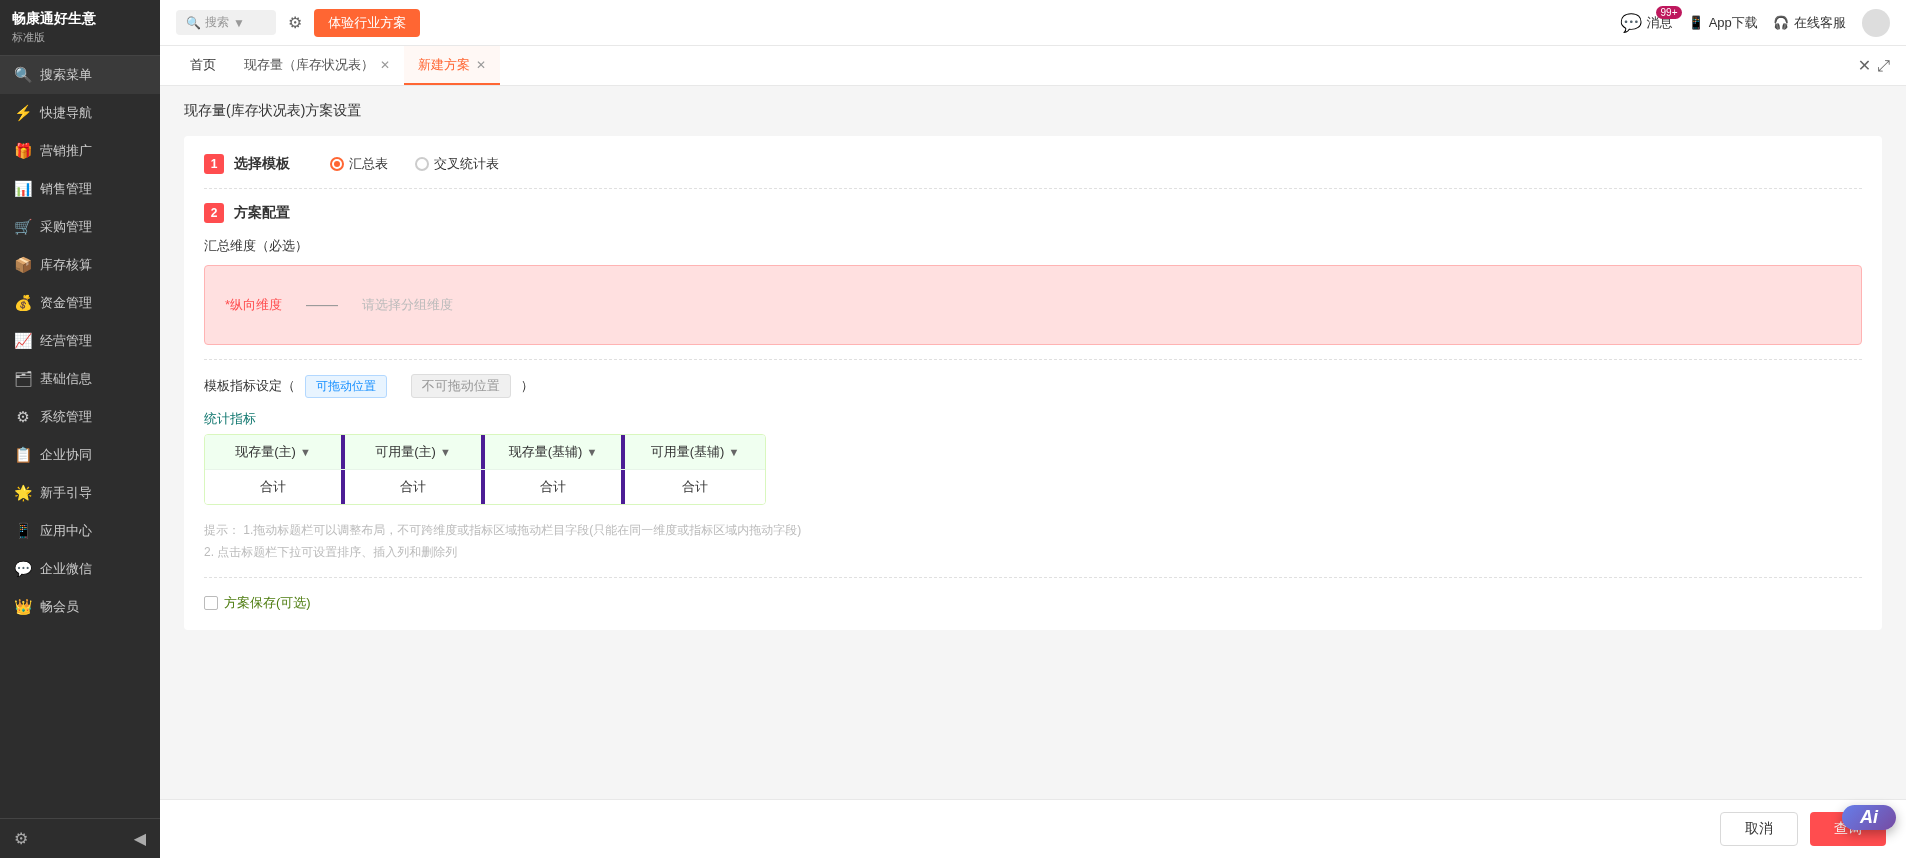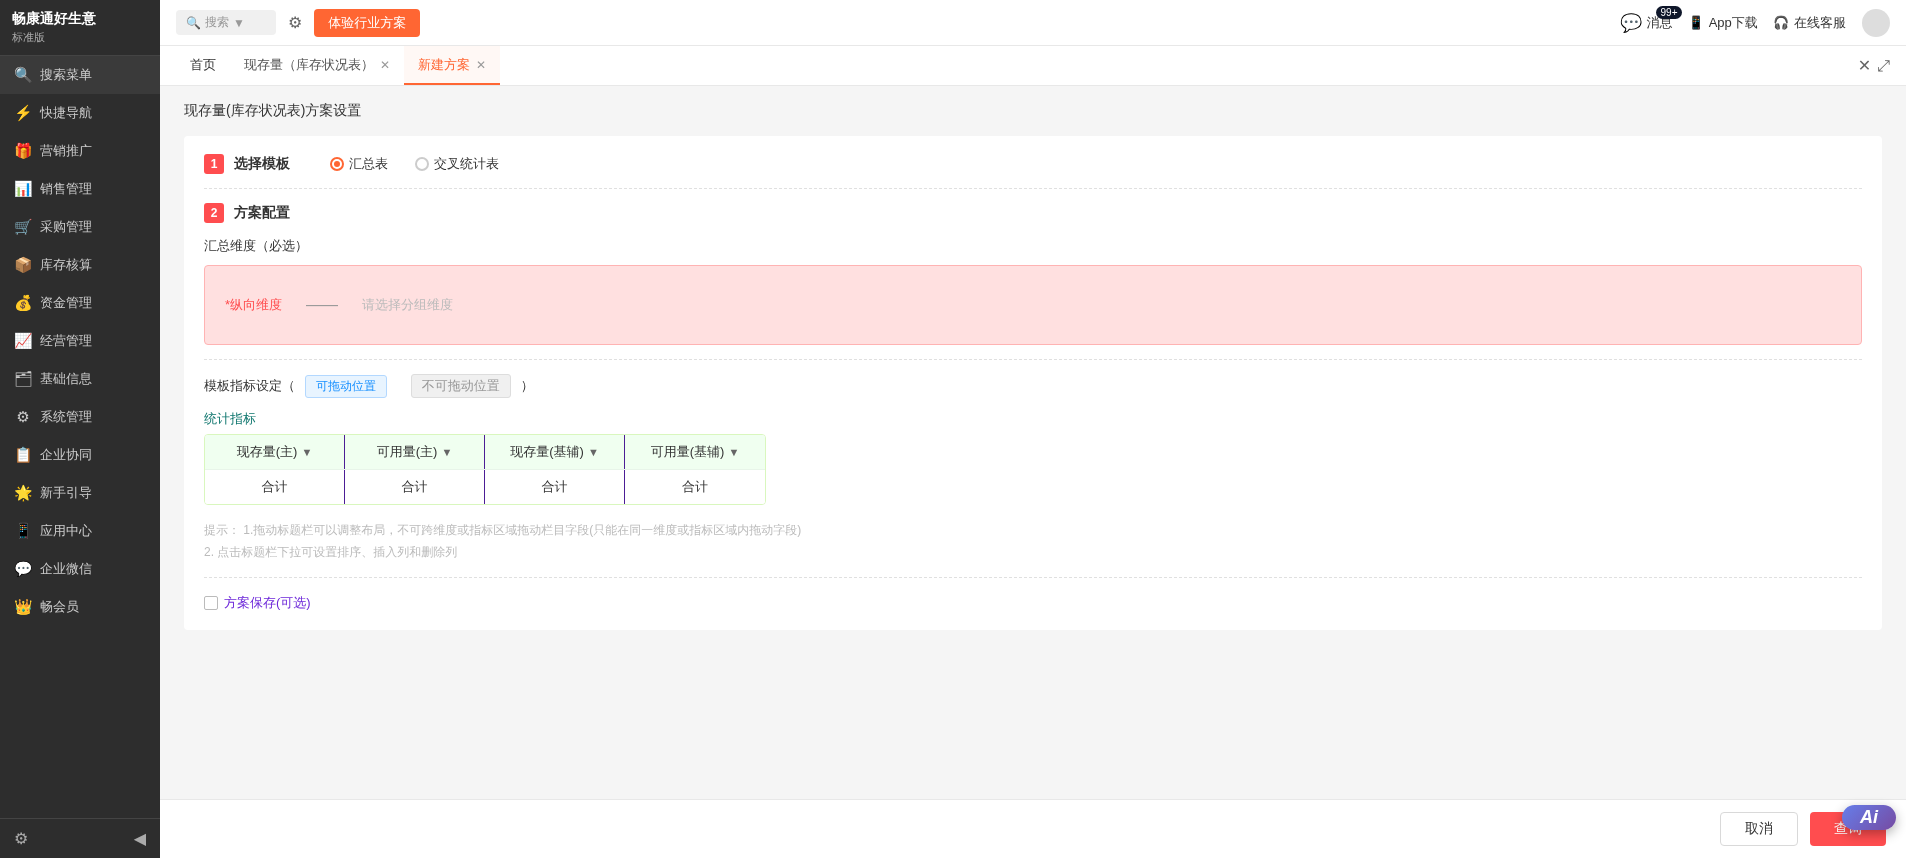--- a/index.html
+++ b/index.html
@@ -91,21 +91,21 @@
     .topbar-right {
       margin-left: auto;
       display: flex;
       align-items: center;
       gap: 16px;
       font-size: 13px;
       color: #333;
     }
     .topbar-right .badge-wrap { position: relative; display: flex; align-items: center; gap: 4px; cursor: pointer; }
     .topbar-right .badge {
-      background: #0f172a;
+      background: #be185d;
       color: #fff;
       border-radius: 10px;
       font-size: 10px;
       padding: 1px 5px;
       position: absolute;
       top: -6px;
       right: -10px;
     }
     .topbar-right .msg-icon { font-size: 18px; color: #555; }
     .topbar-avatar {
@@ -276,41 +276,41 @@
       display: flex;
       background: #fff;
       border-top: 1px solid #e8f5e9;
     }
     .stats-cell {
       width: 140px;
       padding: 8px 12px;
       text-align: center;
       font-size: 13px;
       color: #333;
-      border-right: 1px solid #4c1d95;
+      border-right: 4px solid #4c1d95;
       display: flex;
       align-items: center;
       justify-content: center;
       gap: 4px;
     }
     .stats-cell:last-child { border-right: none; }
     .stats-cell .chevron { color: #666; font-size: 11px; }
 
     
     .tips-section { margin-top: 12px; }
     .tips-text { font-size: 12px; color: #bbb; line-height: 1.8; }
 
     
     .save-option {
       display: flex;
       align-items: center;
       gap: 6px;
       margin-top: 16px;
       font-size: 13px;
-      color: #6d28d9;
+      color: #4d7c0f;
     }
     .checkbox-box {
       width: 14px; height: 14px;
       border: 1px solid #bbb;
       border-radius: 2px;
       cursor: pointer;
     }
 
     
     .bottom-bar {

